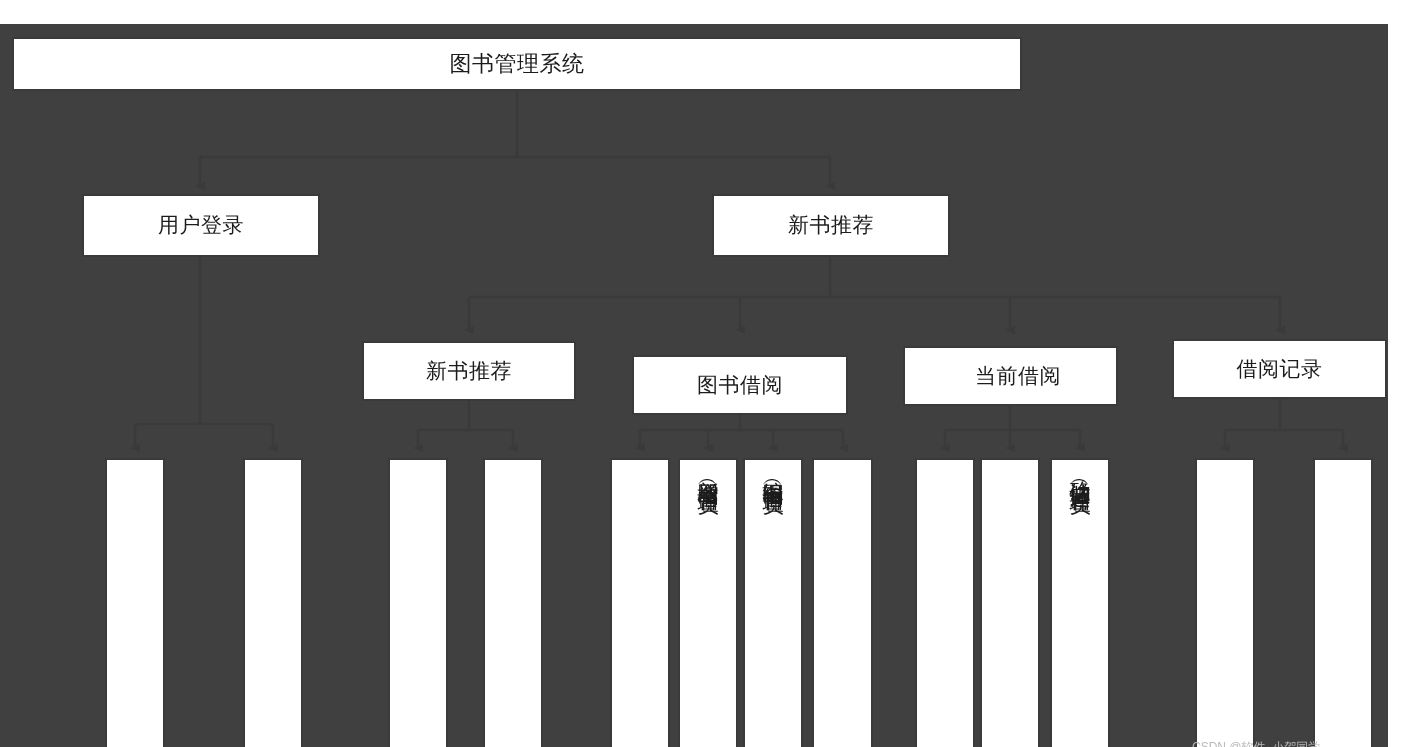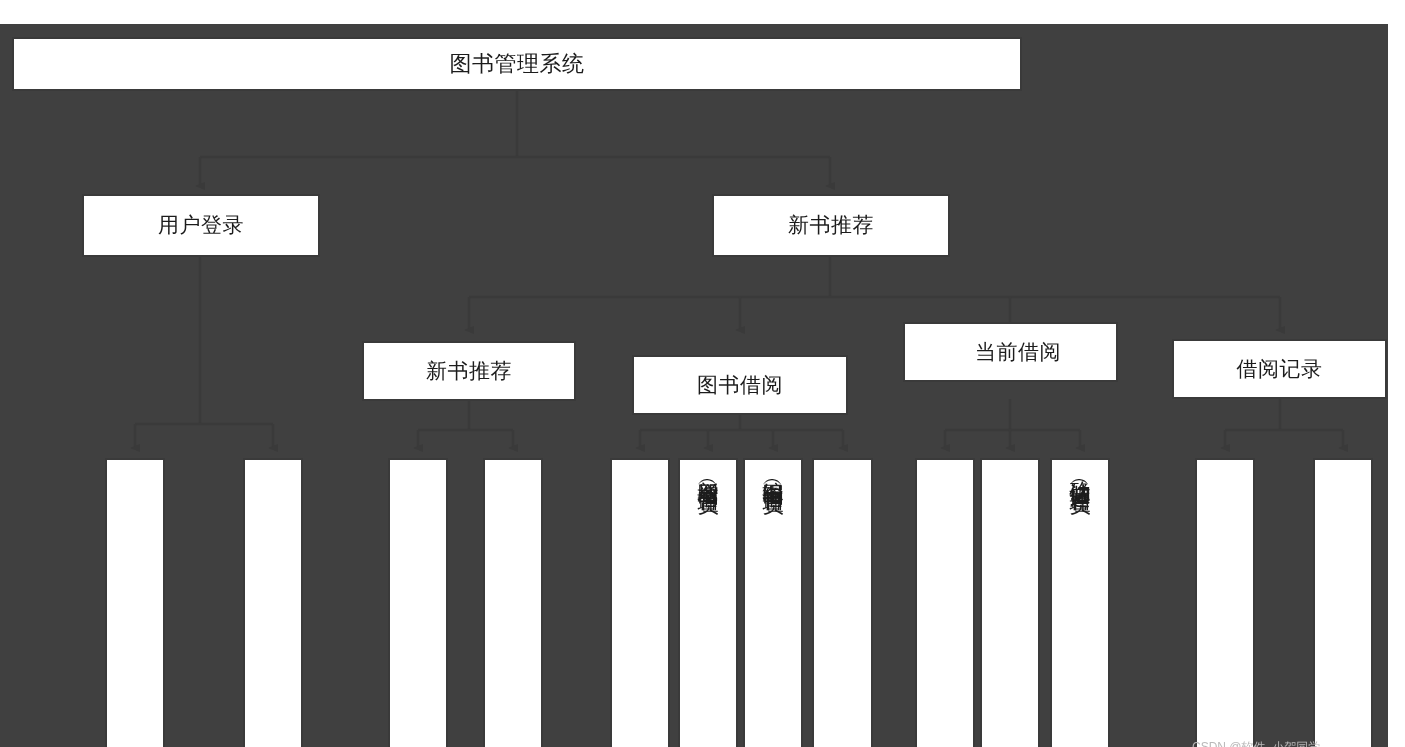--- a/index.html
+++ b/index.html
@@ -135,21 +135,21 @@
   <div class="node" style="left:712px; top:170px; width:238px; height:63px;">
     <span class="label">新书推荐</span>
   </div>
 
   <div class="node" style="left:362px; top:317px; width:214px; height:60px;">
     <span class="label">新书推荐</span>
   </div>
   <div class="node" style="left:632px; top:331px; width:216px; height:60px;">
     <span class="label">图书借阅</span>
   </div>
-  <div class="node" style="left:903px; top:298px; width:215px; height:60px;padding-left:15px;">
+  <div class="node" style="left:903px; top:322px; width:215px; height:60px;padding-left:15px;">
     <span class="label">当前借阅</span>
   </div>
   <div class="node" style="left:1172px; top:315px; width:215px; height:60px;">
     <span class="label">借阅记录</span>
   </div>
 
   <div class="node vert" style="left:105px; top:434px; width:60px; height:299px;">
     <span class="label">用户登录</span>
   </div>
   <div class="node vert" style="left:243px; top:434px; width:60px; height:299px;">

